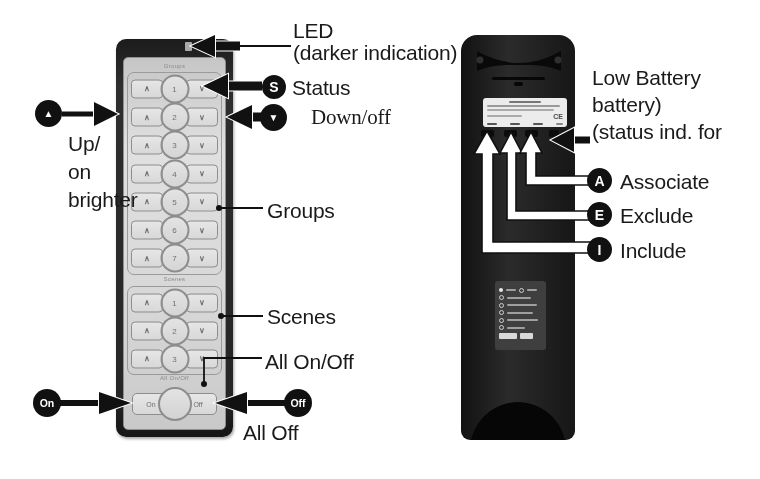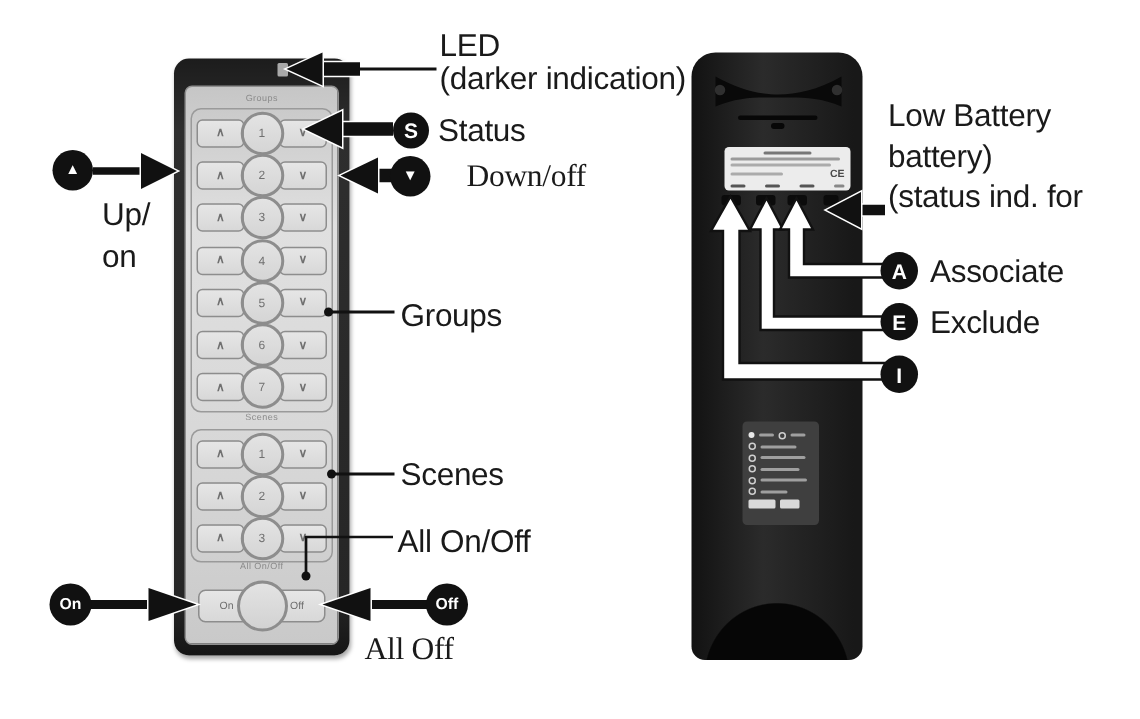--- a/index.html
+++ b/index.html
@@ -349,26 +349,28 @@
     <div>LED</div>
     <div>(darker indication)</div>
   </div>
   <div class="ann" style="left:292px;top:74px;">Status</div>
   <div class="ann" style="left:311px;top:104px;font-family:Liberation Serif, serif;">
     <div>Down/off</div>
   </div>
   <div class="ann" style="left:36px;top:130px;line-height:28px;margin-left:32px;">
     <div>Up/</div>
     <div>on</div>
+    <div>brighter</div>
   </div>
   <div class="ann" style="left:267px;top:197px;">Groups</div>
   <div class="ann" style="left:267px;top:303px;">Scenes</div>
   <div class="ann" style="left:265px;top:348px;">All On/Off</div>
-  <div class="ann" style="left:243px;top:419px;font-family:Liberation Serif, serif;">All Off</div>
+  <div class="ann" style="left:243px;top:419px;">All Off</div>
   <div class="ann" style="left:592px;top:64px;">
     <div>Low Battery</div>
     <div>battery)</div>
     <div>(status ind. for</div>
   </div>
   <div class="ann" style="left:620px;top:168px;">Associate</div>
   <div class="ann" style="left:620px;top:202px;">Exclude</div>
+  <div class="ann" style="left:620px;top:237px;">Include</div>
 
 </div>
 
 </body></html>

